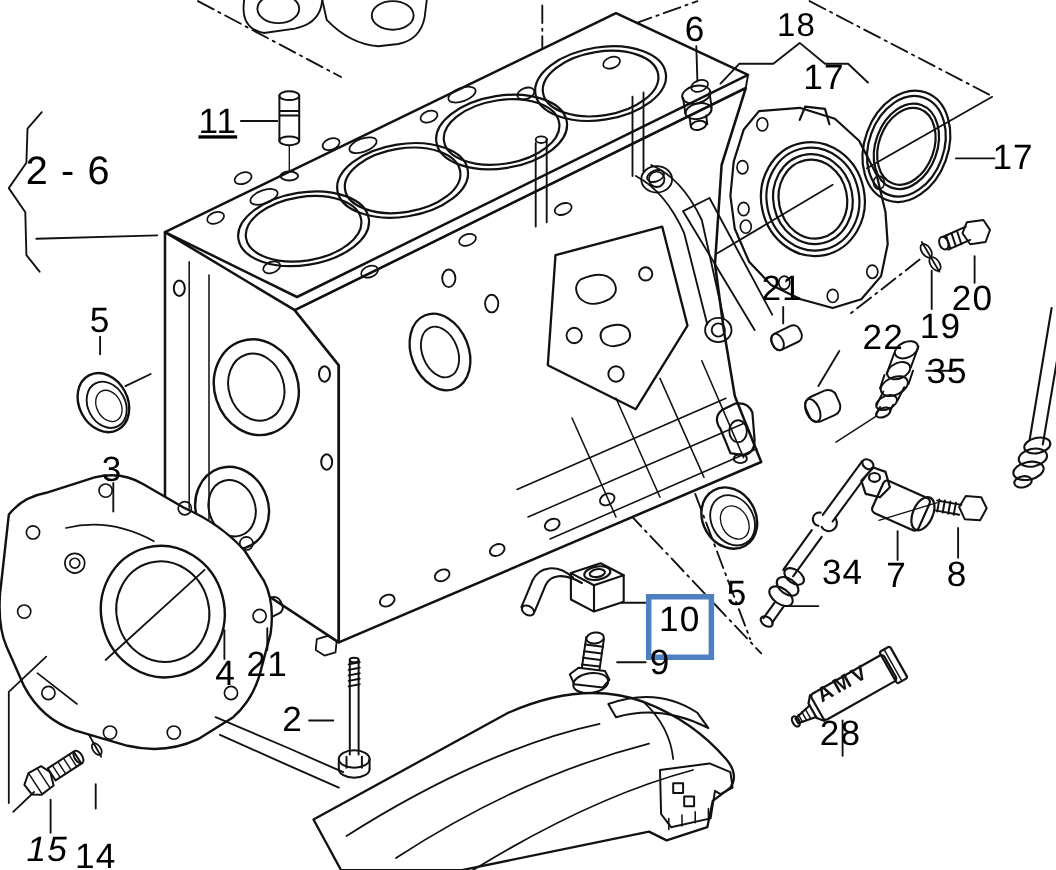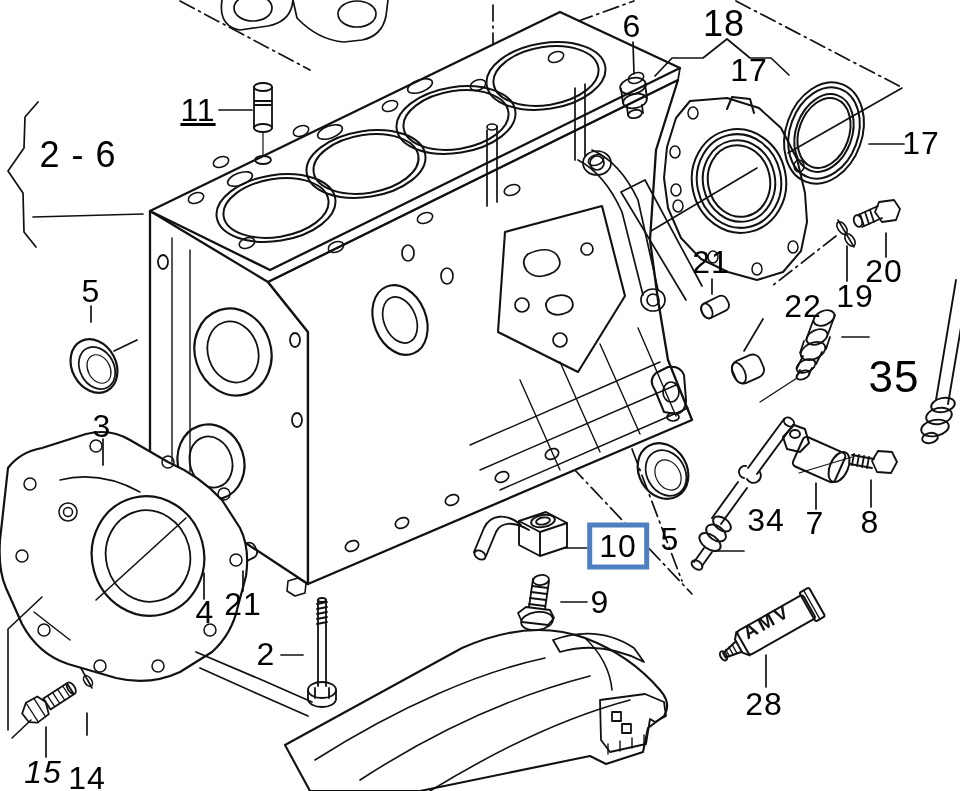--- a/index.html
+++ b/index.html
@@ -2,21 +2,21 @@
 <html><head>
 <meta charset="utf-8">
 <style>
   html,body{margin:0;padding:0;background:#fff;}
   .stage{position:relative;width:960px;height:791px;background:#ffffff;overflow:hidden;
          font-family:"Liberation Sans", sans-serif;}
   .stage svg{position:absolute;left:0;top:0;}
   .part-label{position:absolute;transform:translate(-50%,-50%);color:#000;
               font-weight:500;white-space:nowrap;line-height:1;letter-spacing:1px;
               font-family:"Liberation Sans", sans-serif;}
-  .part-label.hl{border:5px solid var(--hl,#4d7fc1);background:#fff;padding:2px 7px 3px 7px;}
+  .part-label.hl{border:5px solid var(--hl,#4d7fc1);background:#fff;padding:2px 7px 16px 7px;margin-top:24px;}
   .amv-text{position:absolute;transform:translate(-50%,-50%) rotate(-29deg);
             font-weight:700;font-size:19px;letter-spacing:3px;color:#111;}
 </style>
 </head>
 <body>
 
 <div class="stage">
 
 <svg width="960" height="791" viewBox="0 0 960 791" fill="none" stroke="#111" stroke-width="1.7" stroke-linecap="round" stroke-linejoin="round">
 
@@ -399,41 +399,41 @@
     <path d="M713,551 L744,551"></path>
     <path d="M816,483 L816,509"></path>
     <path d="M871,480 L871,507"></path>
     <path d="M766,655 L766,687"></path>
     <path d="M46,727 L46,757"></path>
     <path d="M87,713 L87,735"></path>
   </g>
 </svg>
 
 <div id="labels-layer" style="--hl: #4d7fc1;">
-      <div class="part-label" style="left: 78px; top: 155px; font-size: 36px;">2 - 6</div>
+      <div class="part-label" style="left: 62px; top: 155px; font-size: 36px;">2 - 6</div>
       <div class="part-label" style="left: 198px; top: 110px; font-size: 32px; text-decoration: underline;">11</div>
       <div class="part-label" style="left: 632px; top: 26px; font-size: 32px;">6</div>
-      <div class="part-label" style="left: 724px; top: 24px; font-size: 36px;">18</div>
+      <div class="part-label" style="left: 724px; top: 24px; font-size: 30px;">18</div>
       <div class="part-label" style="left: 749px; top: 70px; font-size: 32px;">17</div>
       <div class="part-label" style="left: 921px; top: 143px; font-size: 32px;">17</div>
       <div class="part-label" style="left: 884px; top: 271px; font-size: 32px;">20</div>
       <div class="part-label" style="left: 855px; top: 296px; font-size: 32px;">19</div>
       <div class="part-label" style="left: 711px; top: 262px; font-size: 32px;">21</div>
       <div class="part-label" style="left: 771px; top: 306px; font-size: 32px; margin-left: 32px;">22</div>
-      <div class="part-label" style="left: 894px; top: 337px; font-size: 44px; margin-top: 40px;">35</div>
+      <div class="part-label" style="left: 861px; top: 337px; font-size: 32px;">35</div>
       <div class="part-label" style="left: 91px; top: 291px; font-size: 32px;">5</div>
       <div class="part-label" style="left: 102px; top: 426px; font-size: 32px;">3</div>
       <div class="part-label" style="left: 205px; top: 612px; font-size: 32px;">4</div>
       <div class="part-label" style="left: 243px; top: 604px; font-size: 32px;">21</div>
       <div class="part-label" style="left: 266px; top: 654px; font-size: 32px;">2</div>
       <div class="part-label hl" style="left: 618px; top: 546px; font-size: 32px; border-color: rgb(77, 127, 193);">10</div>
       <div class="part-label" style="left: 600px; top: 602px; font-size: 32px;">9</div>
       <div class="part-label" style="left: 670px; top: 539px; font-size: 32px;">5</div>
       <div class="part-label" style="left: 766px; top: 520px; font-size: 32px;">34</div>
       <div class="part-label" style="left: 815px; top: 523px; font-size: 32px;">7</div>
       <div class="part-label" style="left: 870px; top: 522px; font-size: 32px;">8</div>
-      <div class="part-label" style="left: 764px; top: 704px; font-size: 32px;">28</div>
+      <div class="part-label" style="left: 764px; top: 666px; font-size: 32px;">28</div>
       <div class="part-label" style="left: 43px; top: 772px; font-size: 32px; font-style: italic;">15</div>
       <div class="part-label" style="left: 87px; top: 749px; font-size: 32px; margin-top: 29px;">14</div>
     </div>
 
 <div class="amv-text" style="left:767px;top:622px;">AMV</div>
 </div>
 
 </body></html>

